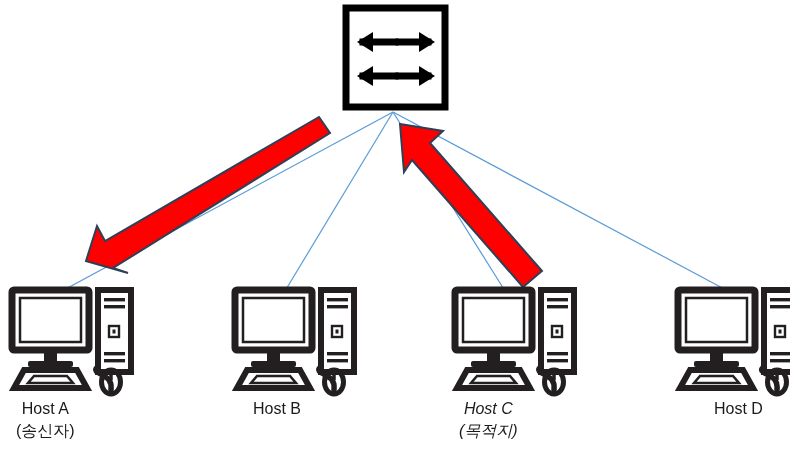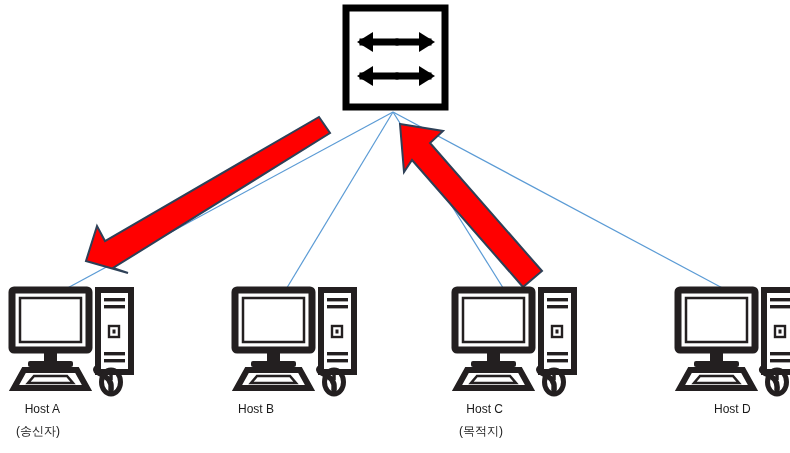--- a/index.html
+++ b/index.html
@@ -22,23 +22,23 @@
   }
   #diagram-svg {
     position: absolute;
     left: 0;
     top: 0;
     width: 790px;
     height: 453px;
   }
   .host-label {
     position: absolute;
-    text-align: right;
+    text-align: center;
     color: #1a1a1a;
-    font-size: 12px;
+    font-size: 16px;
     line-height: 22px;
     white-space: nowrap;
   }
   .host-label .label-sub {
     display: block;
   }
 </style>
 </head>
 <body>
 
@@ -127,26 +127,26 @@
       <use href="#host-icon" x="676" y="288"></use>
     </g>
 
   </svg>
 
   <div class="host-label" style="left:16px; top:398px;">
     <span>Host A</span>
     <span class="label-sub">(송신자)</span>
   </div>
 
-  <div class="host-label" style="left:238px; top:398px;">
+  <div class="host-label" style="left:253px; top:398px;">
     <span>Host B</span>
     <span class="label-sub"></span>
   </div>
 
-  <div class="host-label" style="left:459px; top:398px;">
+  <div class="host-label" style="left:459px; top:398px;font-style:italic;">
     <span>Host C</span>
     <span class="label-sub">(목적지)</span>
   </div>
 
   <div class="host-label" style="left:714px; top:398px;">
     <span>Host D</span>
     <span class="label-sub"></span>
   </div>
 
 </div>

